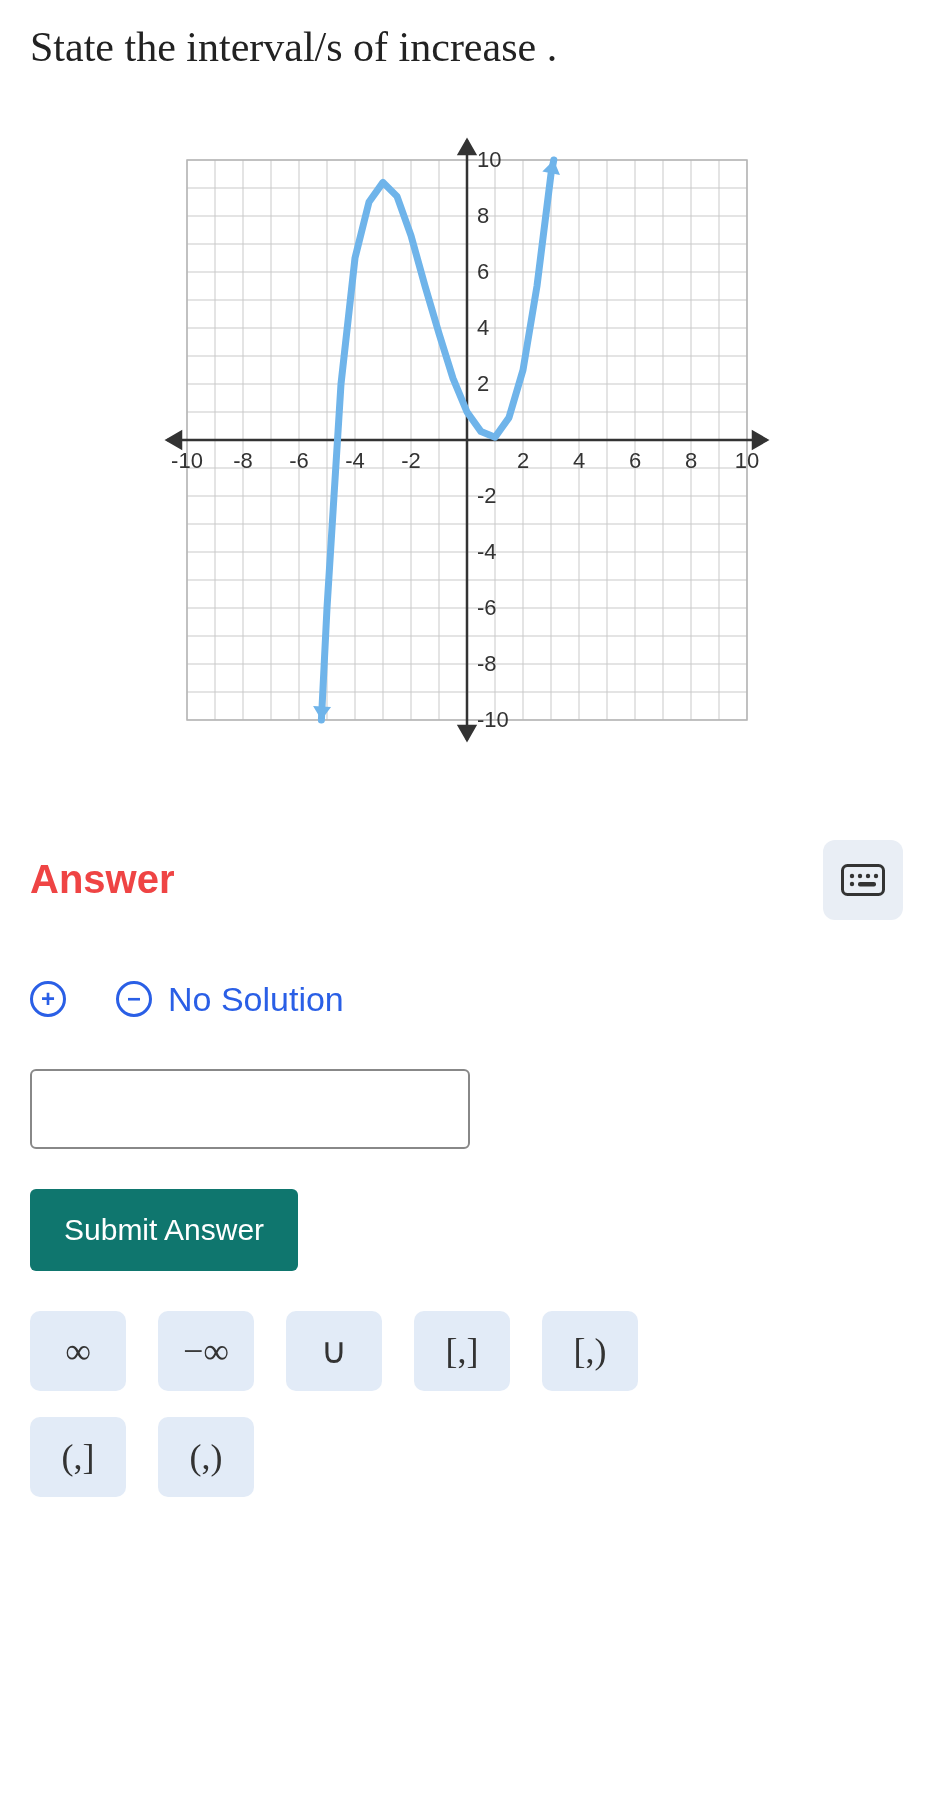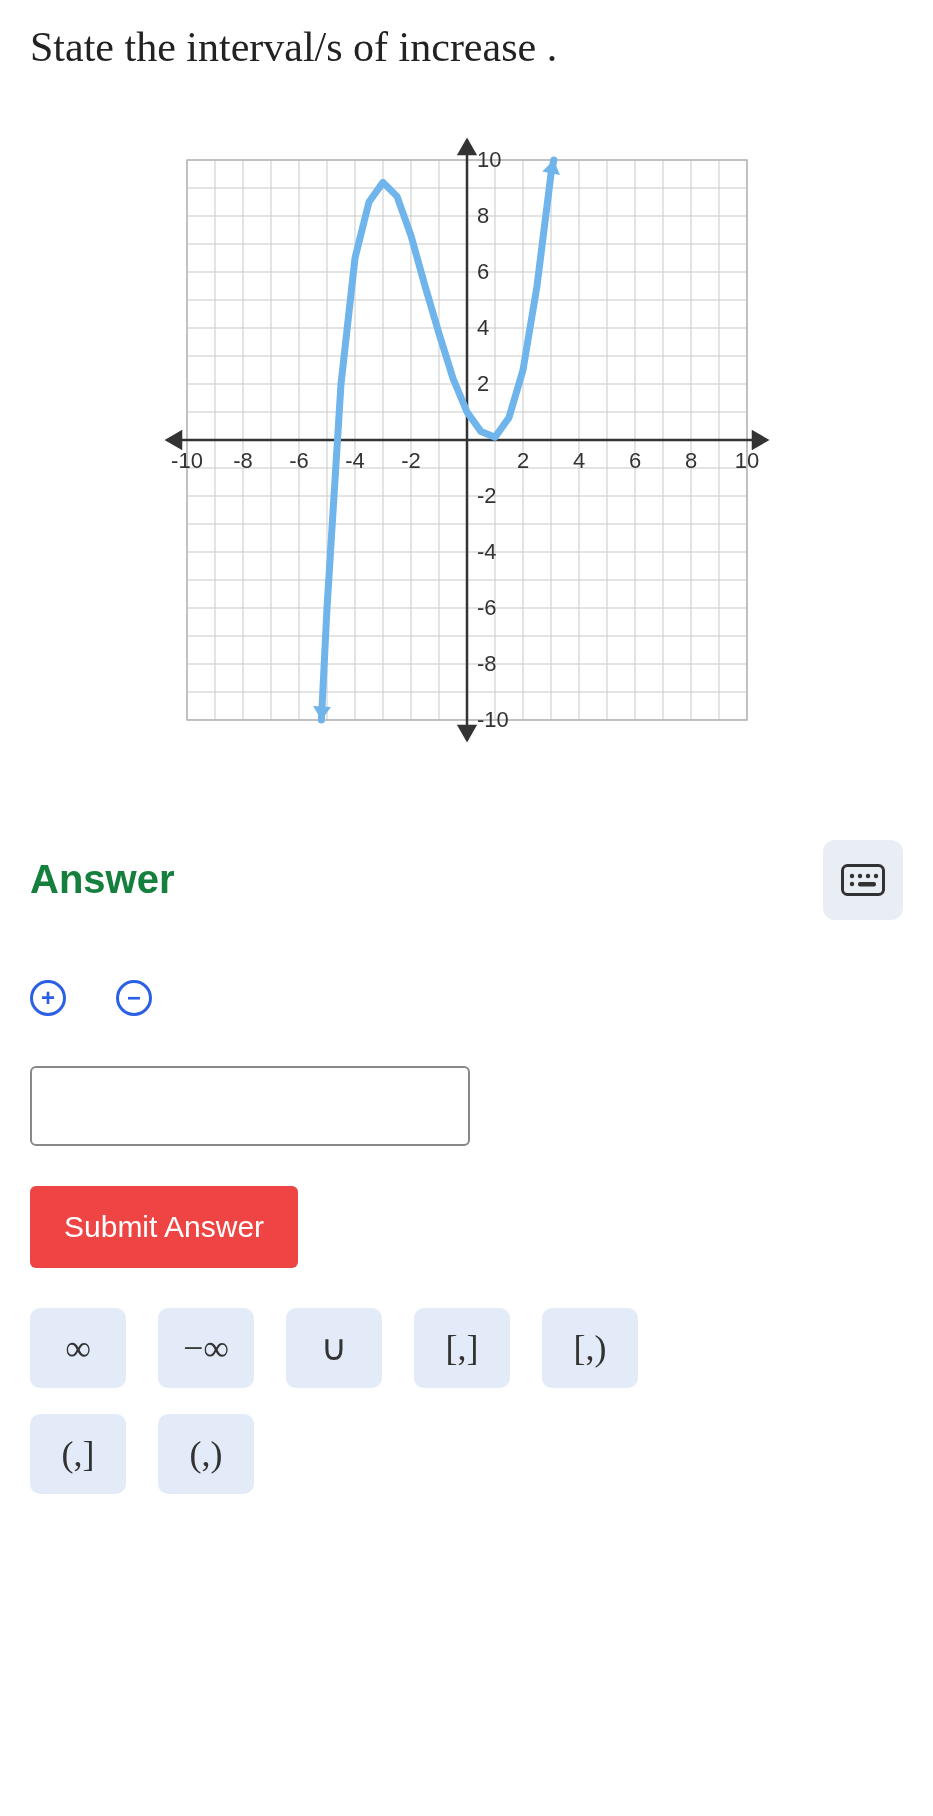--- a/index.html
+++ b/index.html
@@ -29,21 +29,21 @@
   .answer-row {
     display: flex;
     align-items: center;
     justify-content: space-between;
     margin-bottom: 60px;
   }
   .answer-label {
     font-size: 40px;
     font-weight: 700;
     font-family: -apple-system, BlinkMacSystemFont, 'Segoe UI', Arial, sans-serif;
-    color: #15803d;
+    color: #ef4444;
   }
   .keypad-btn {
     width: 80px;
     height: 80px;
     background: #e9eef5;
     border-radius: 12px;
     display: flex;
     align-items: center;
     justify-content: center;
     cursor: pointer;
@@ -79,21 +79,21 @@
     width: 440px;
     height: 80px;
     border: 2px solid #888;
     border-radius: 6px;
     font-size: 30px;
     padding: 0 16px;
     margin-bottom: 40px;
     font-family: -apple-system, BlinkMacSystemFont, 'Segoe UI', Arial, sans-serif;
   }
   .submit-btn {
-    background: #ef4444;
+    background: #0f766e;
     color: #fff;
     border: none;
     font-size: 30px;
     padding: 24px 34px;
     border-radius: 6px;
     cursor: pointer;
     font-family: -apple-system, BlinkMacSystemFont, 'Segoe UI', Arial, sans-serif;
     margin-bottom: 40px;
   }
   .sym-row {
@@ -232,20 +232,21 @@
     </svg>
   </div>
 </div>
 
 <div class="actions-row">
   <div class="action-btn">
     <span class="circ">+</span>
   </div>
   <div class="action-btn">
     <span class="circ">−</span>
+    <span>No Solution</span>
   </div>
 </div>
 
 <input type="text" class="answer-input" style="">
 
 <div>
   <button class="submit-btn">Submit Answer</button>
 </div>
 
 <div class="sym-row">

